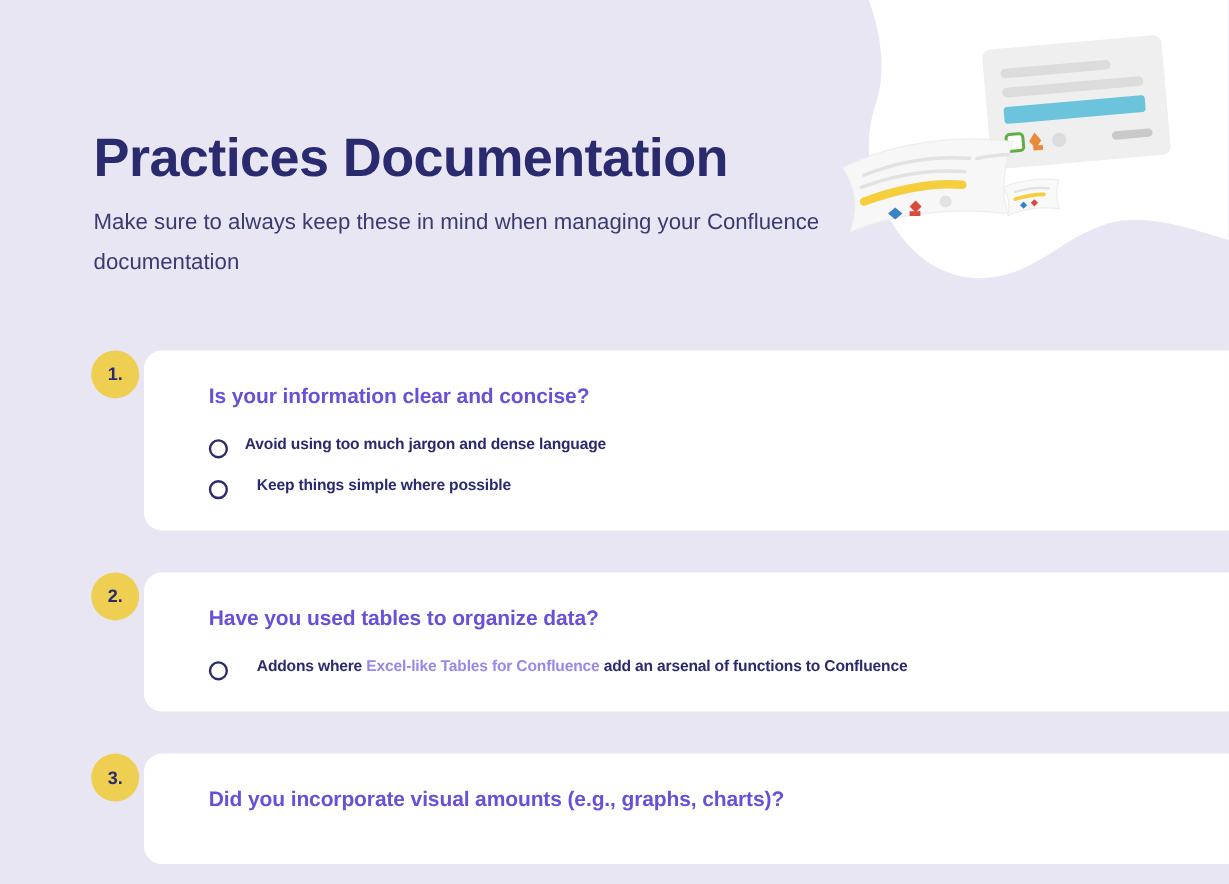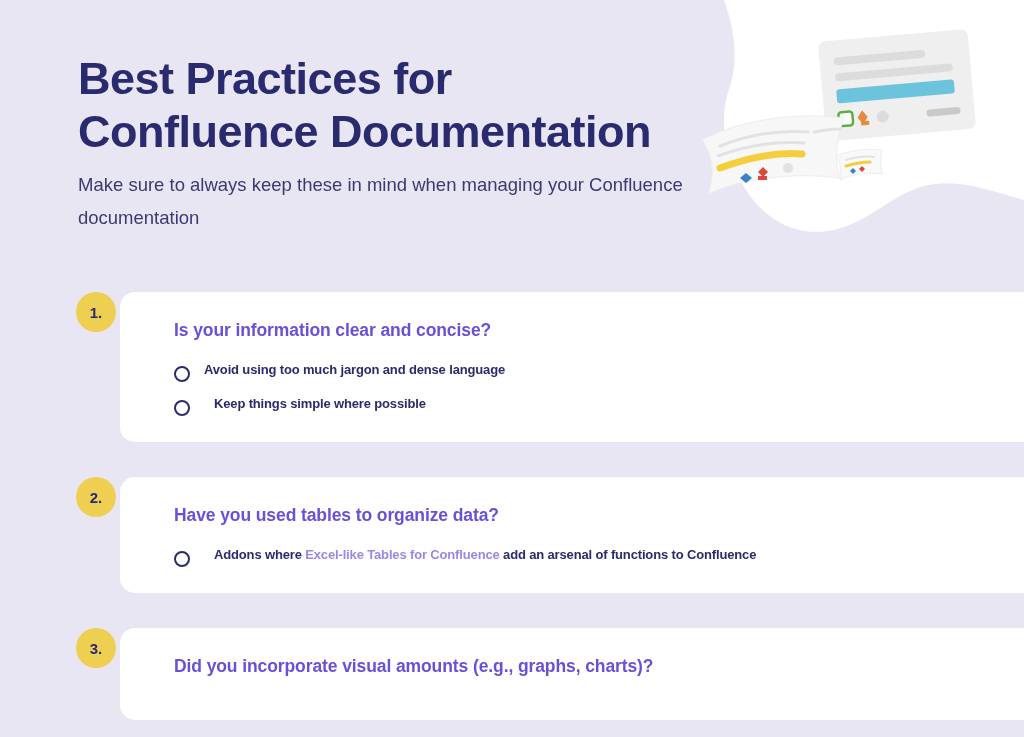--- a/index.html
+++ b/index.html
@@ -168,22 +168,22 @@
       <path d="M 162 160 C 172 157 182 156 190 157" stroke="#E2E2E2" stroke-width="2" fill="none" stroke-linecap="round"></path>
       <path d="M 162 166 C 172 163 180 162 186 162" stroke="#F5CE3E" stroke-width="3" fill="none" stroke-linecap="round"></path>
       <path d="M 166 171 l 3 -3 l 3 3 l -3 3 Z" fill="#3B82C4"></path>
       <path d="M 175 169 l 3 -3 l 3 3 l -3 3 Z" fill="#D94A3D"></path>
     </g>
   </svg>
 </div>
 
 <div class="header">
   <h1 class="page-title">
-    <span>Best Practices for</span><br>
-    <span>Confluence Documentation</span>
+    <br>
+    <span>Practices Documentation</span>
   </h1>
   <p class="page-subtitle">Make sure to always keep these in mind when managing your Confluence documentation</p>
 </div>
 
 <div class="checklist">
     <div class="item">
       <div class="badge">1.</div>
       <div class="card">
         <div class="question">Is your information clear and concise?</div>
         <ul class="options">

